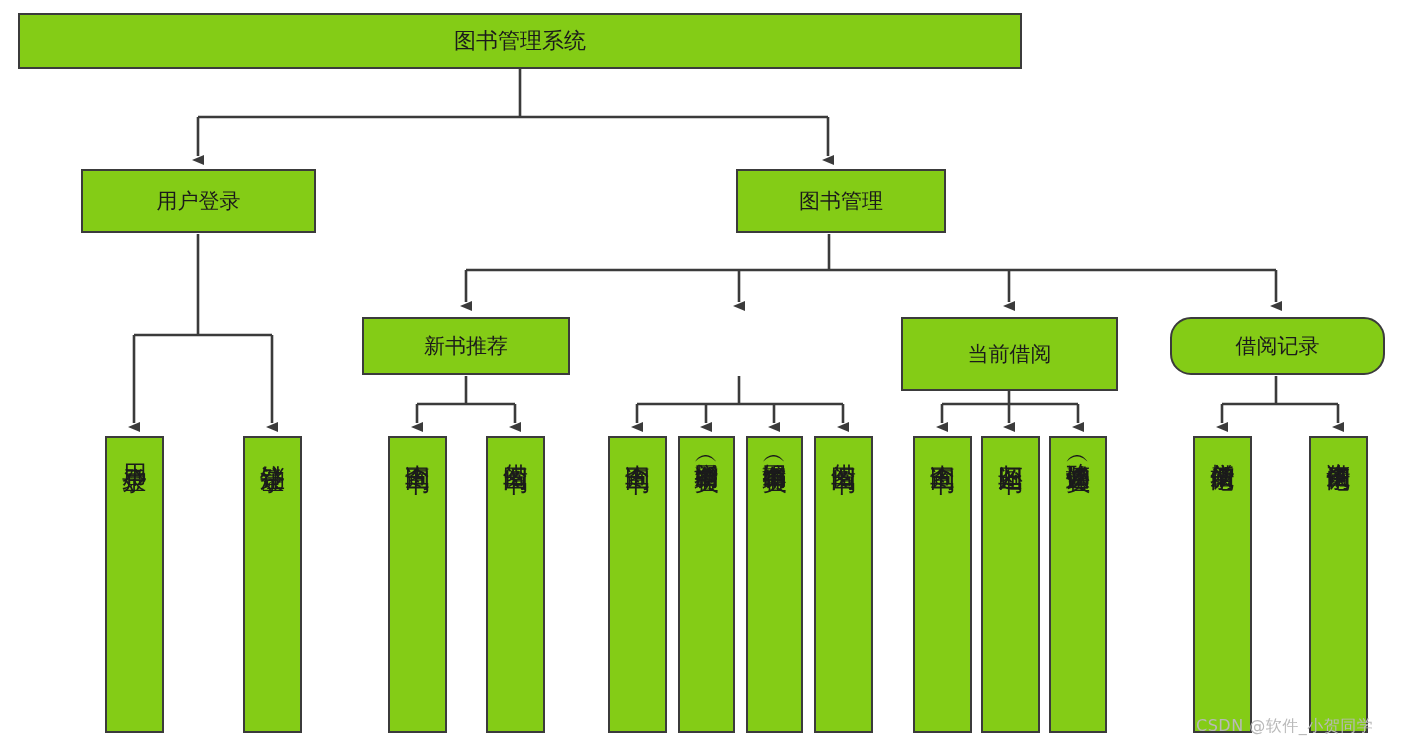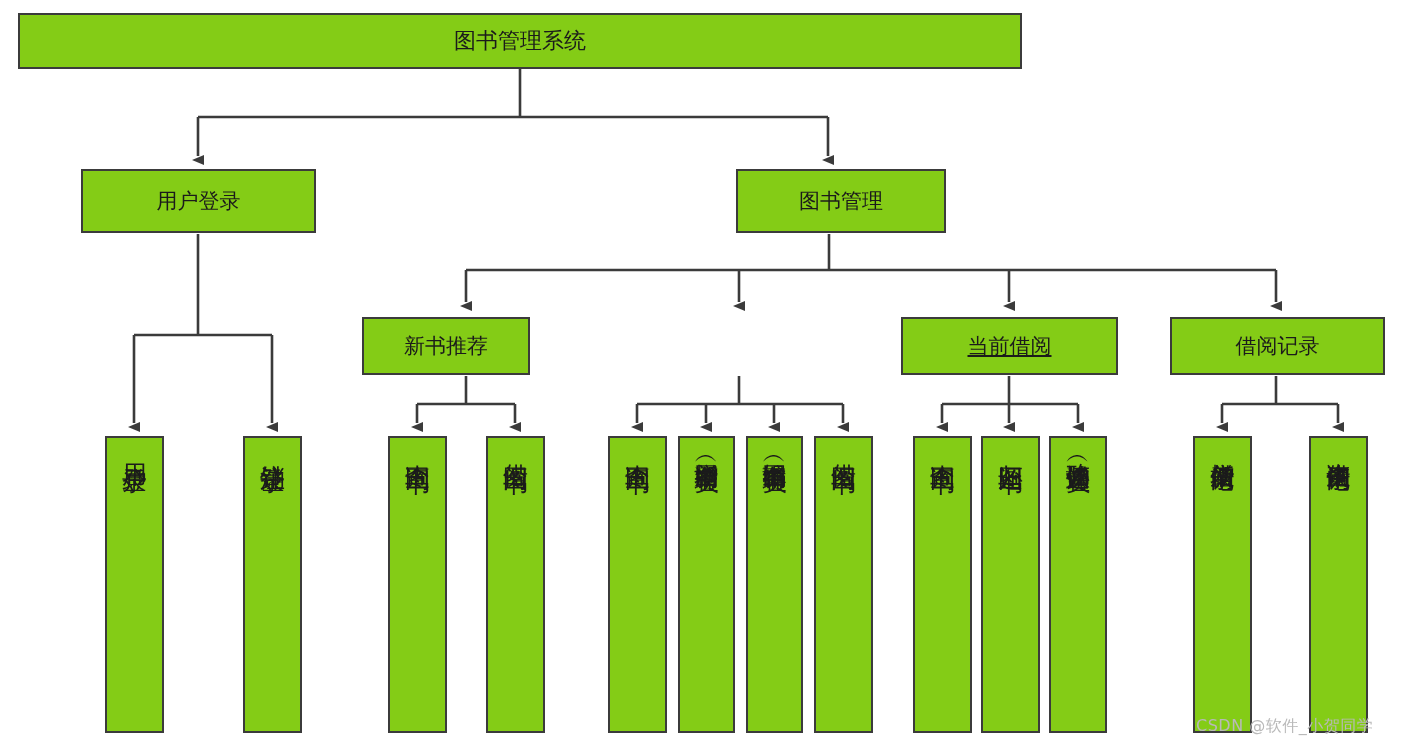--- a/index.html
+++ b/index.html
@@ -131,27 +131,27 @@
     <span class="label">图书管理系统</span>
   </div>
 
   <div class="node horizontal" style="left:81px; top:169px; width:235px; height:64px;">
     <span class="label">用户登录</span>
   </div>
   <div class="node horizontal" style="left:712px; top:169px; width:210px; height:64px;margin-left:24px;">
     <span class="label">图书管理</span>
   </div>
 
-  <div class="node horizontal" style="left:362px; top:317px; width:168px; height:58px;">
+  <div class="node horizontal" style="left:362px; top:317px; width:208px; height:58px;">
     <span class="label">新书推荐</span>
   </div>
-  <div class="node horizontal" style="left:901px; top:317px; width:217px; height:58px;text-decoration:underline;">
+  <div class="node horizontal" style="left:901px; top:317px; width:217px; height:74px;">
     <span class="label">当前借阅</span>
   </div>
-  <div class="node horizontal" style="left:1170px; top:317px; width:215px; height:58px;">
+  <div class="node horizontal" style="left:1170px; top:317px; width:215px; height:58px;border-radius:21px;">
     <span class="label">借阅记录</span>
   </div>
 
   <div class="node vertical" style="left:105px; top:436px; width:59px; height:297px;">
     <span class="label">用户登录</span>
   </div>
   <div class="node vertical" style="left:243px; top:436px; width:59px; height:297px;">
     <span class="label">注销登录</span>
   </div>
 

